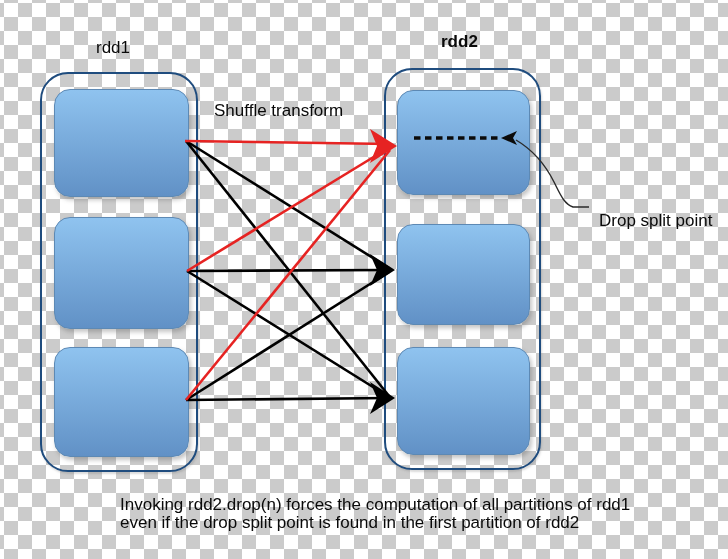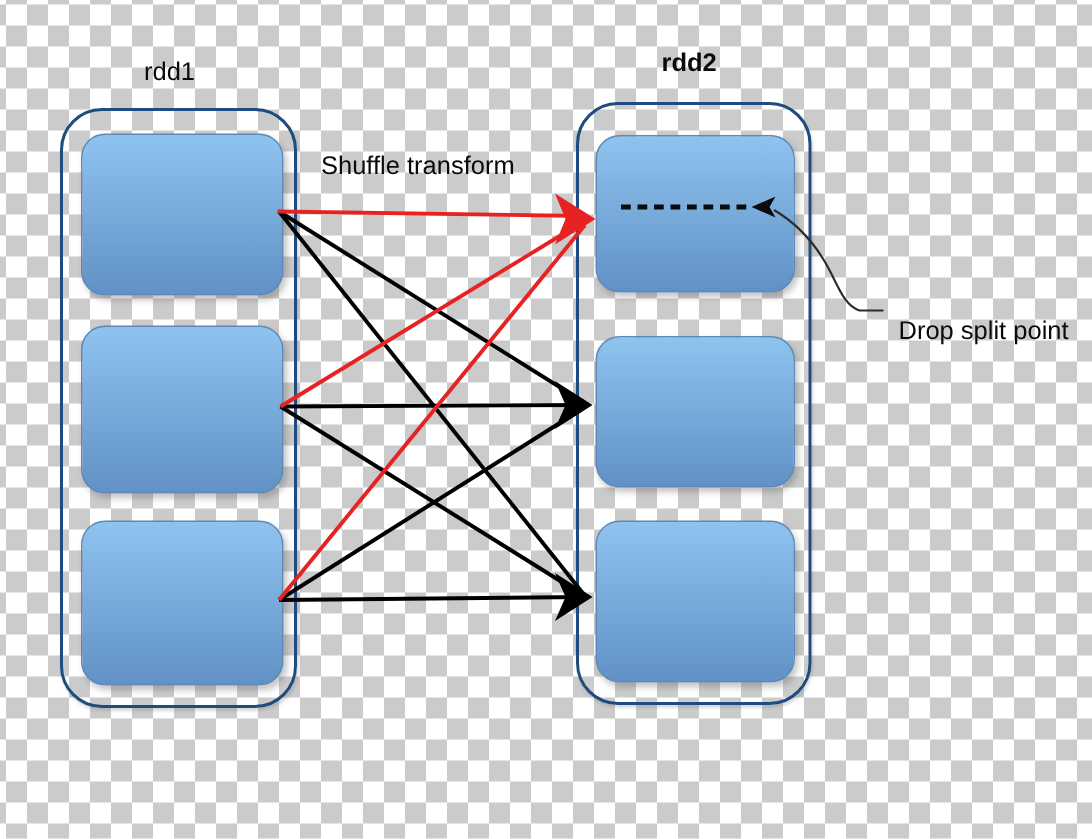--- a/index.html
+++ b/index.html
@@ -103,14 +103,18 @@
     <polygon class="head-black" points="395,270 370,254 377,270 370,286"></polygon>
     <polygon class="head-black" points="395,398 370,382 377,398 370,414"></polygon>
 
     <line class="split-dash" x1="414" y1="138" x2="499" y2="138"></line>
     <polygon class="connector-head" points="501,138 517,131 513,138 517,145"></polygon>
     <path class="connector" d="M 516 140 C 533 150 546 166 554 182 C 560 194 564 204 573 207 L 589 207"></path>
   </svg>
 
   <div class="diagram-label" style="left:599px; top:199px;margin-top:13px;">Drop split point</div>
 
+  <div class="caption">
+    <div>Invoking rdd2.drop(n) forces the computation of all partitions of rdd1</div>
+    <div>even if the drop split point is found in the first partition of rdd2</div>
+  </div>
 
 </div>
 
 </body></html>

